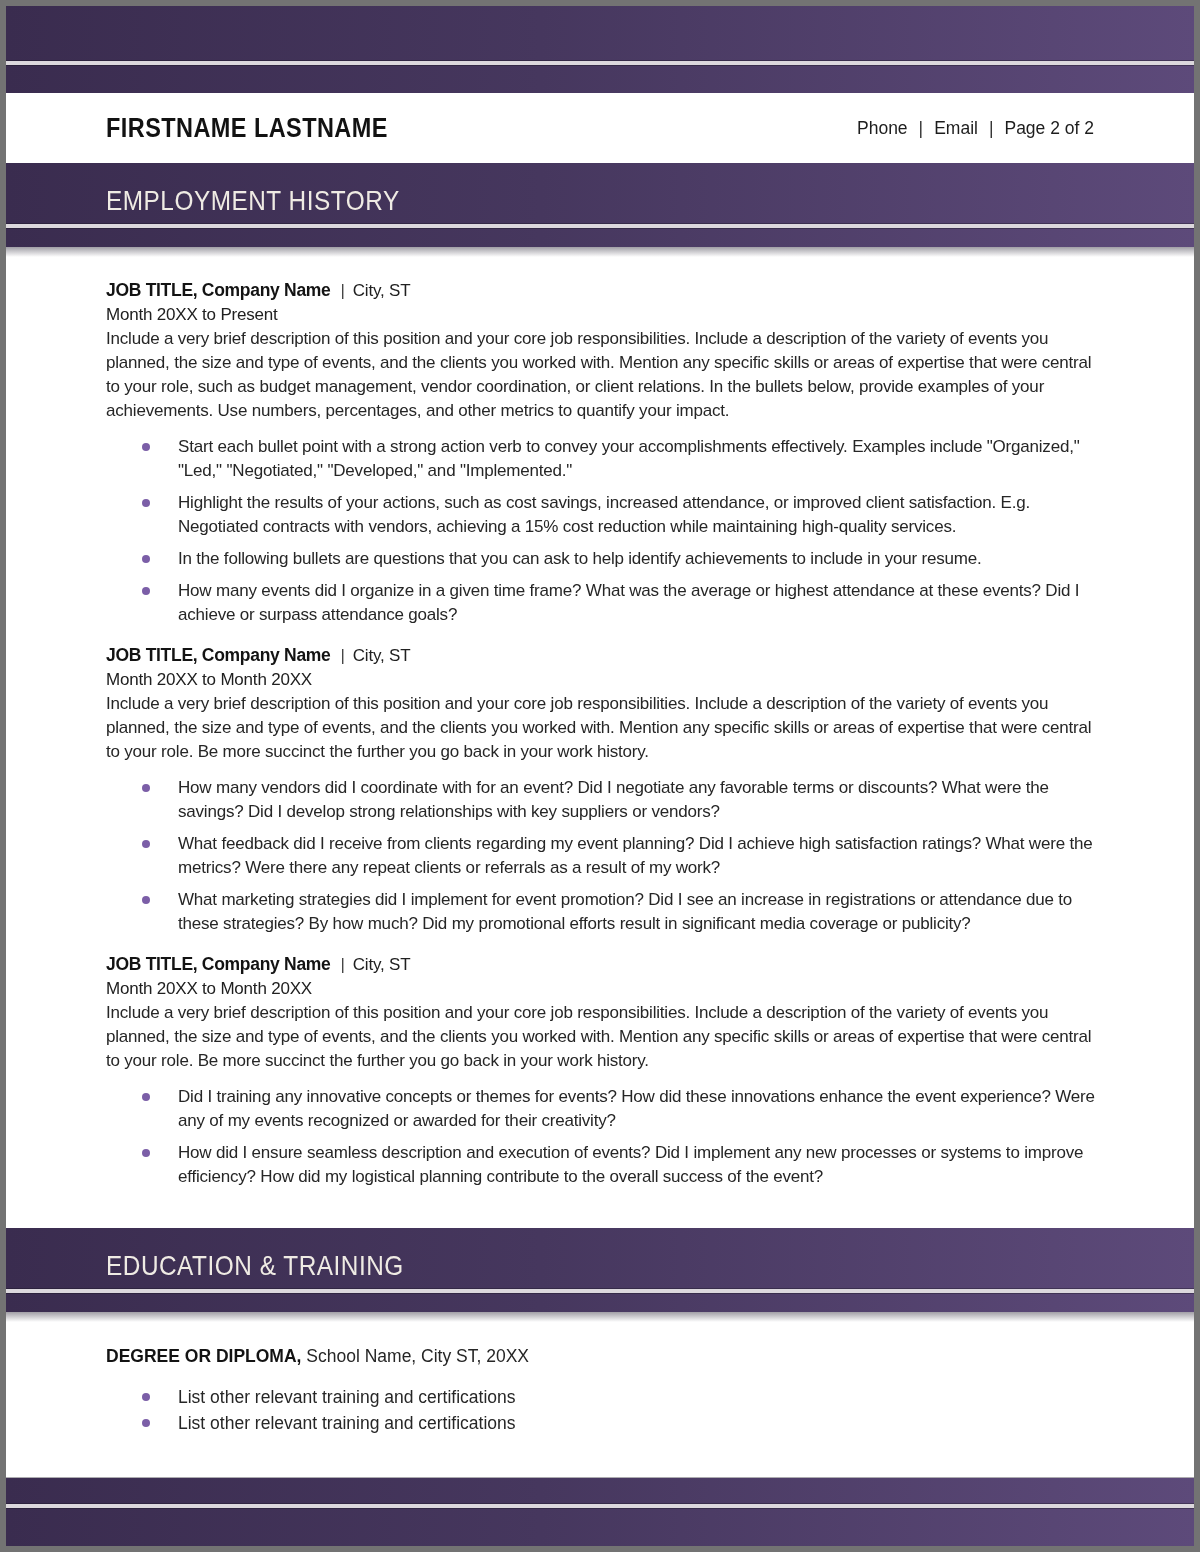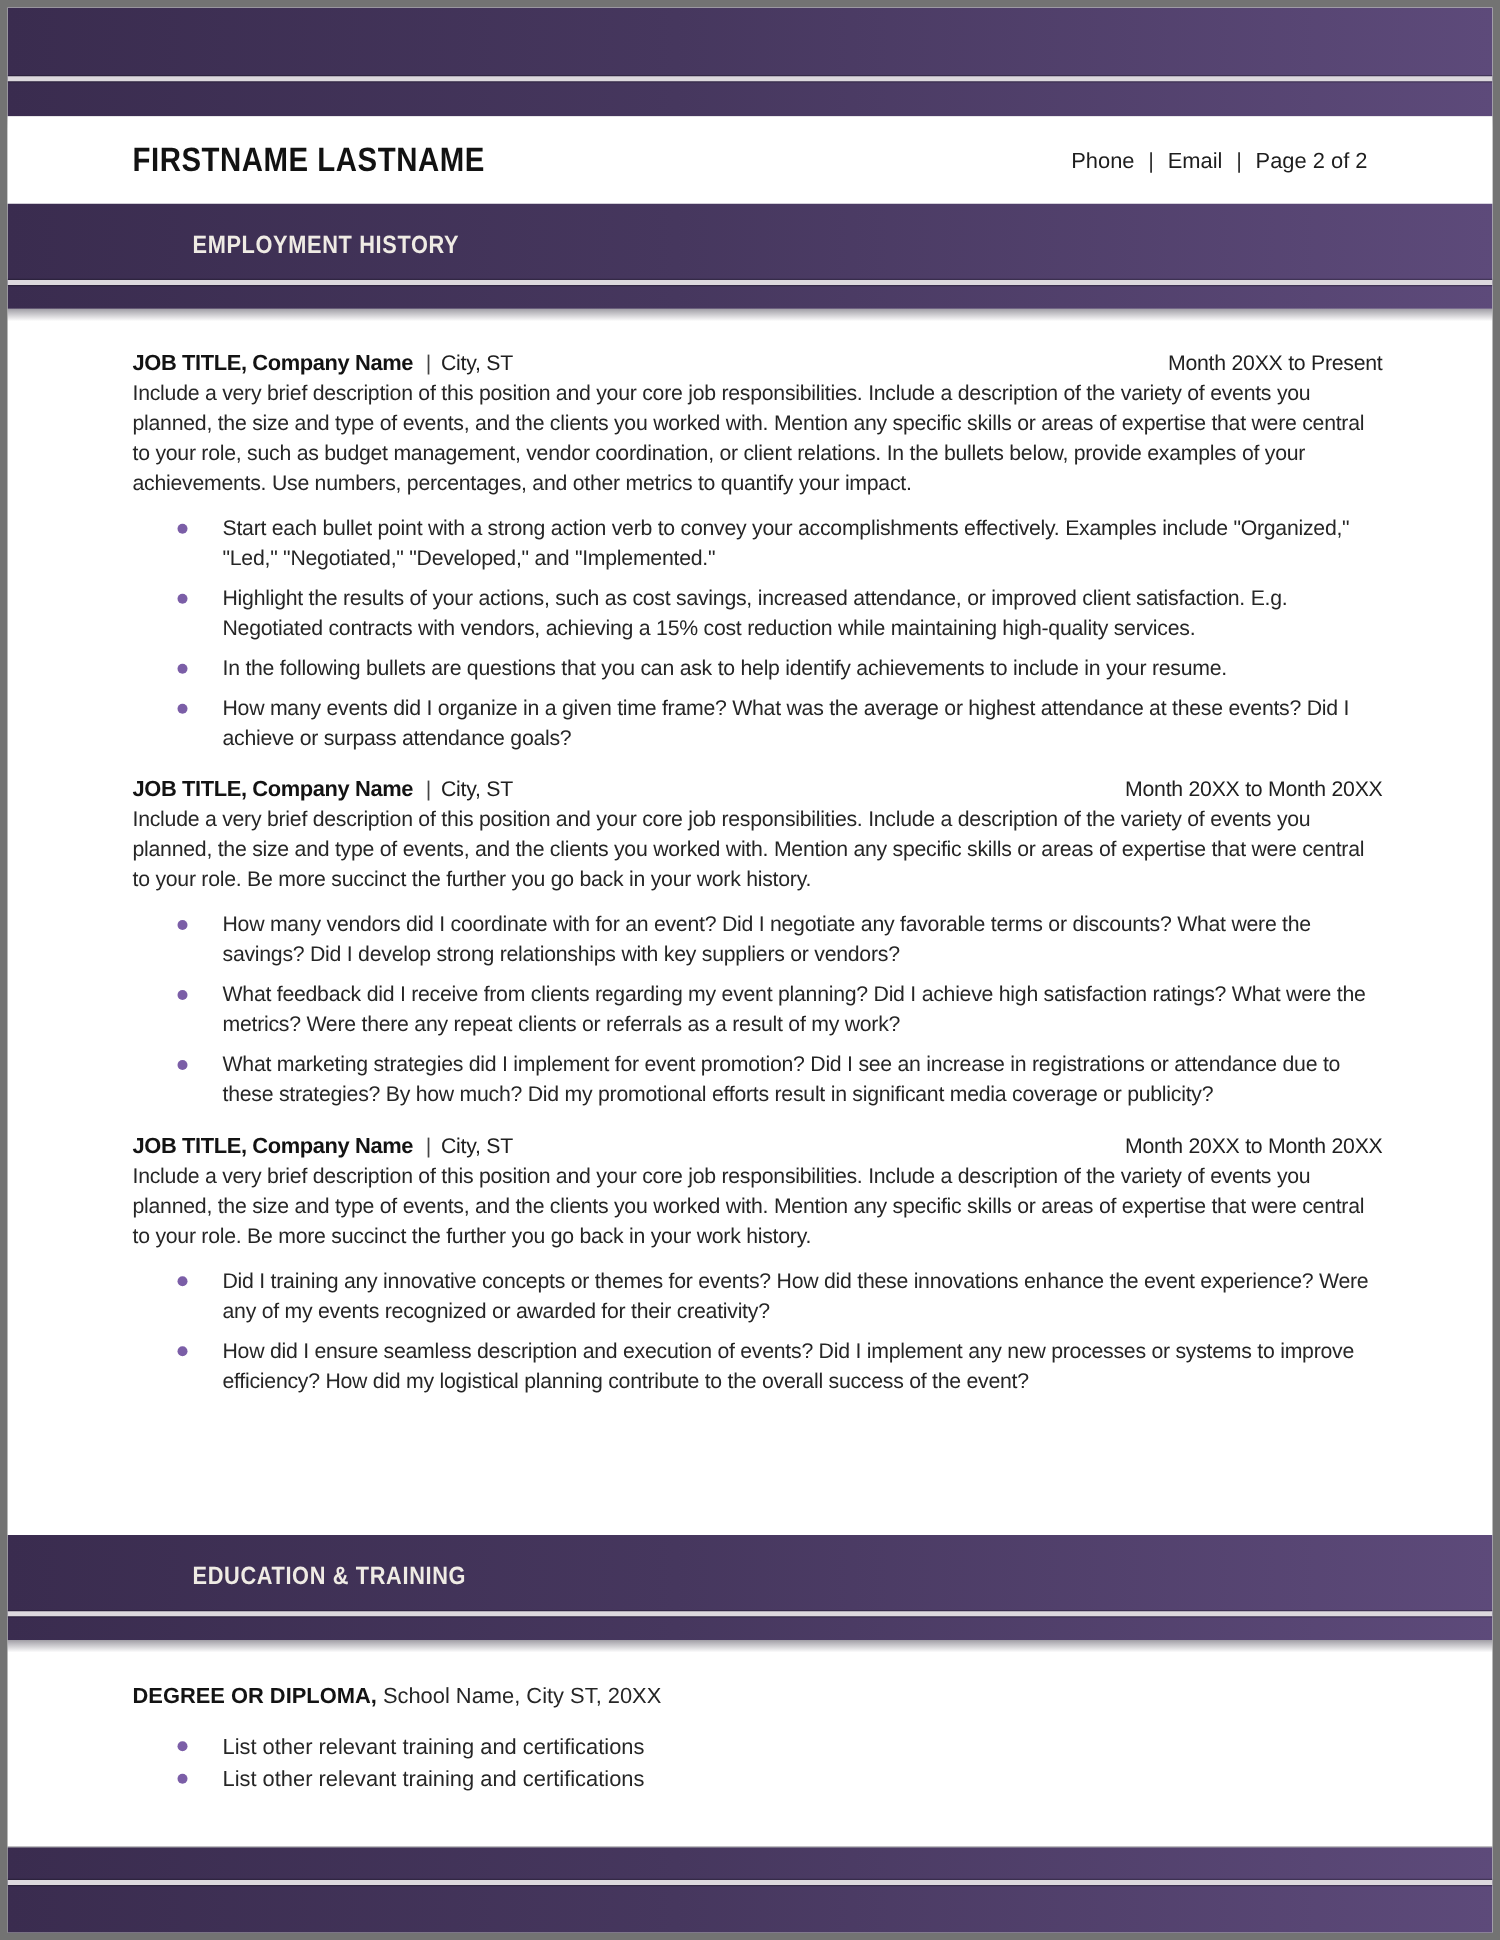--- a/index.html
+++ b/index.html
@@ -73,25 +73,24 @@
     align-items: center;
   }
   .contact .sep { padding: 0 11px; color: #333; font-weight: 400; }
 
   .band-section { height: 84px; }
   .band-section .band-line { top: 61px; }
   #band-employment { top: 157px; }
   #band-education  { top: 1222px; }
   .section-title {
     padding: 22px 0 0 100px;
-    font-size: 20px;
-    font-weight: bold;
+    font-size: 28px;
+    font-weight: normal;
     color: var(--heading-on-band, #efebe4);
     letter-spacing: 0.6px;
-    margin-left: 48px;
   }
 
   .cond { display: inline-block; transform: scaleX(0.87); transform-origin: 0 60%; white-space: nowrap; }
 
   
   #employment-content {
     position: absolute;
     top: 240px;
     left: 100px;
     width: 1000px;
@@ -99,20 +98,21 @@
     line-height: 24px;
     letter-spacing: -0.2px;
     color: var(--text, #262626);
   }
   .job { margin-top: 16px; }
   .job:first-child { margin-top: 32px; }
   .job-header {
     display: flex;
     justify-content: space-between;
     align-items: baseline;
+    flex-direction: column;
   }
   .job-title { font-weight: bold; color: #131313; font-size: 17.5px; letter-spacing: -0.3px; }
   .job-sep { color: #444; padding: 0 8px 0 10px; font-weight: 300; }
   .job-loc { color: #202020; }
   .job-dates { white-space: nowrap; color: #202020; }
   .job-desc { margin-top: 0; }
 
   ul.bullets { list-style: none; margin-top: 12px; }
   ul.bullets li {
     position: relative;

